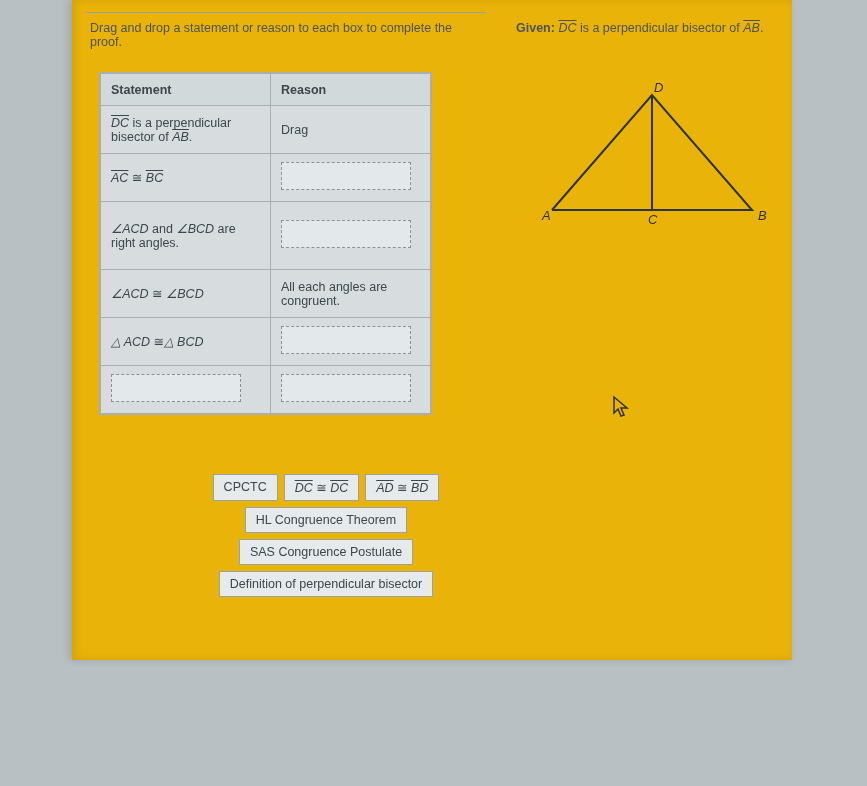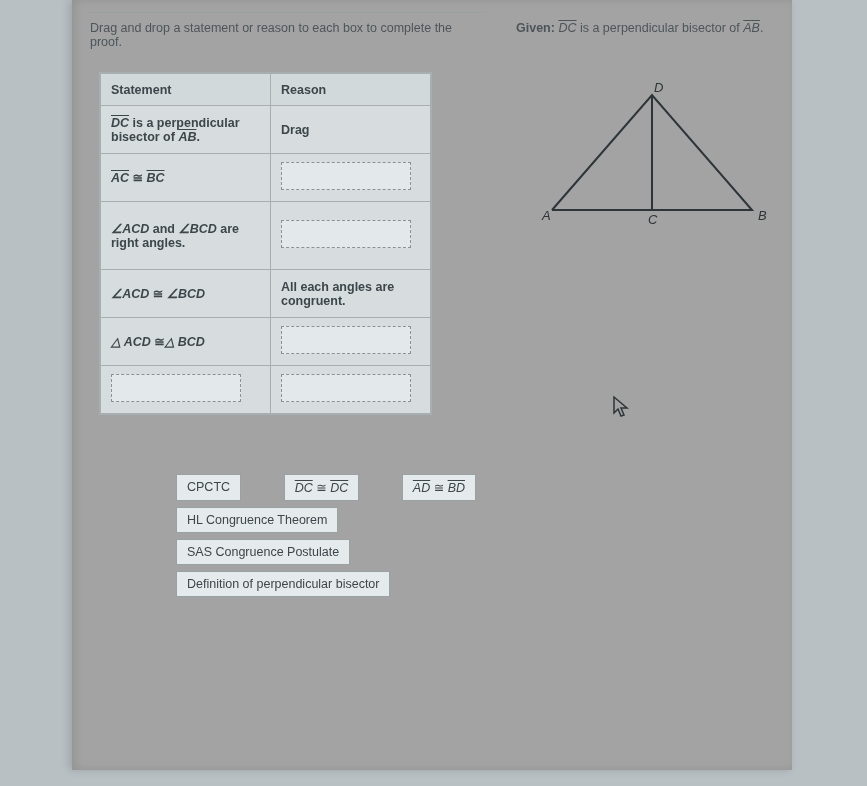--- a/index.html
+++ b/index.html
@@ -10,22 +10,22 @@
     color: #3a4248;
     width: 867px;
     height: 786px;
     position: relative;
   }
   .paper {
     position: absolute;
     left: 72px;
     top: 0;
     width: 720px;
-    height: 770px;
-    background: #a3a3a3;
+    height: 660px;
+    background: #eab308;
     box-shadow: -3px 0 8px rgba(0,0,0,0.15), 3px 0 8px rgba(0,0,0,0.1) inset;
     padding: 12px 14px 20px 14px;
   }
   .top-row { display:flex; gap:30px; }
   .instructions {
     border-top:1px solid #9aa1a3;
     padding:8px 4px 14px 4px;
     width: 400px;
     font-size:12.5px;
     color:#4d5559;
@@ -47,21 +47,20 @@
     box-shadow: 0 0 0 1px #a7afb2;
   }
   table.proof th, table.proof td {
     border:1px solid #a7afb2;
     padding:8px 10px;
     vertical-align: middle;
     text-align:left;
     font-size:12.5px;
     color:#3d464b;
     height:48px;
-    font-weight:bold;
   }
   table.proof th {
     font-weight:bold;
     height:32px;
     background:#d2d9db;
   }
   .col-statement{ width: 170px;}
   .col-reason{ width: 160px;}
   .drop-slot {
     border:1.5px dashed #8a9297;
@@ -72,21 +71,21 @@
   }
   .angle::before{content:"∠";}
   .triangle::before{content:"△ ";}
   .tiles{
     margin-top:60px;
     margin-left:90px;
     width:300px;
     display:flex;
     flex-wrap:wrap;
     gap:6px;
-    justify-content:space-between;
+    justify-content:center;
   }
   .tile{
     background:#e5eaec;
     border:1px solid #9aa1a3;
     padding:5px 10px;
     font-size:12.5px;
     color:#3d464b;
     cursor:grab;
     white-space:nowrap;
   }

